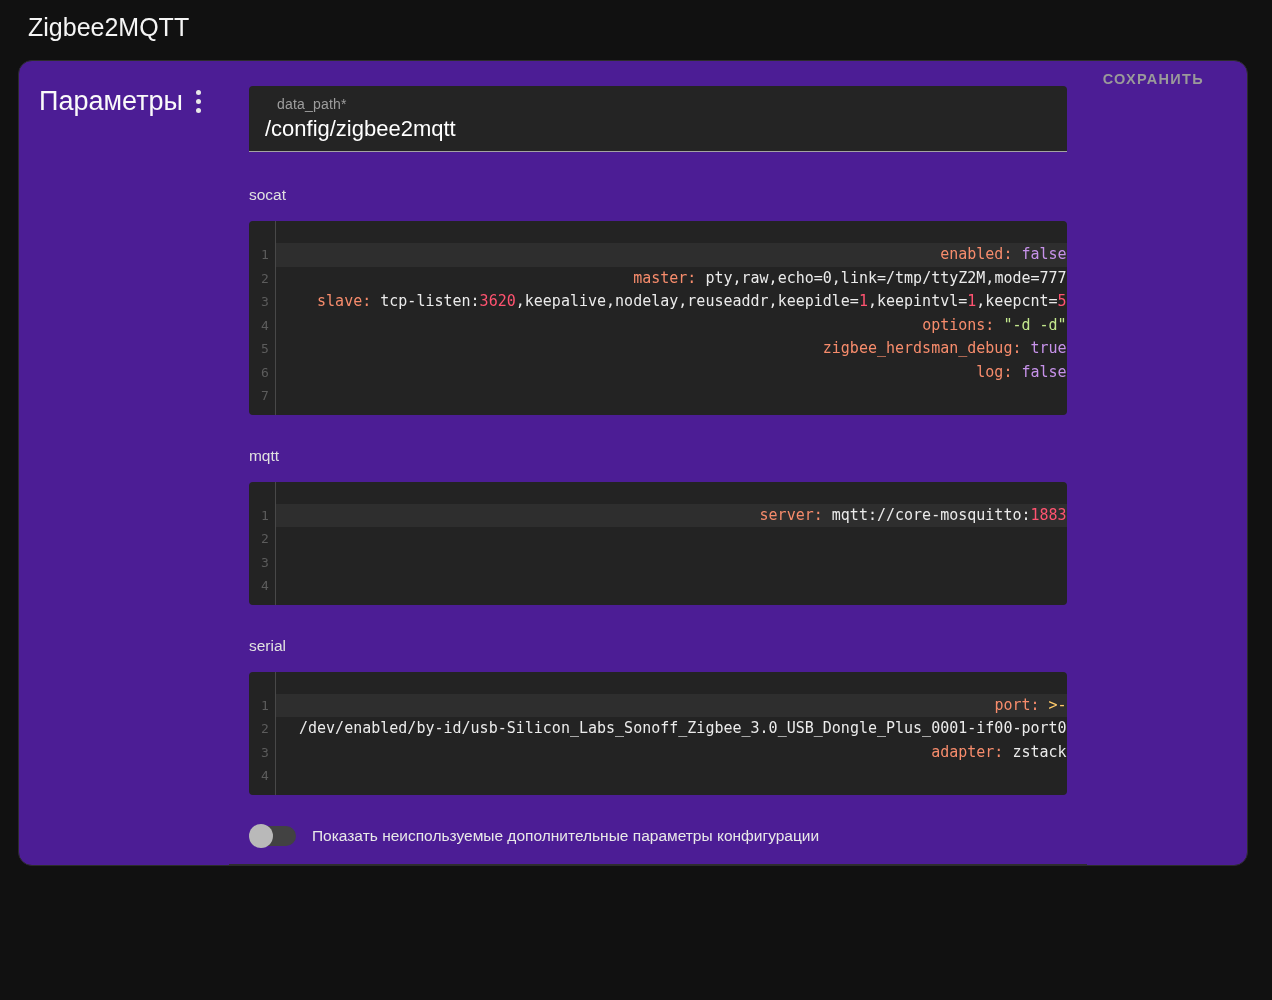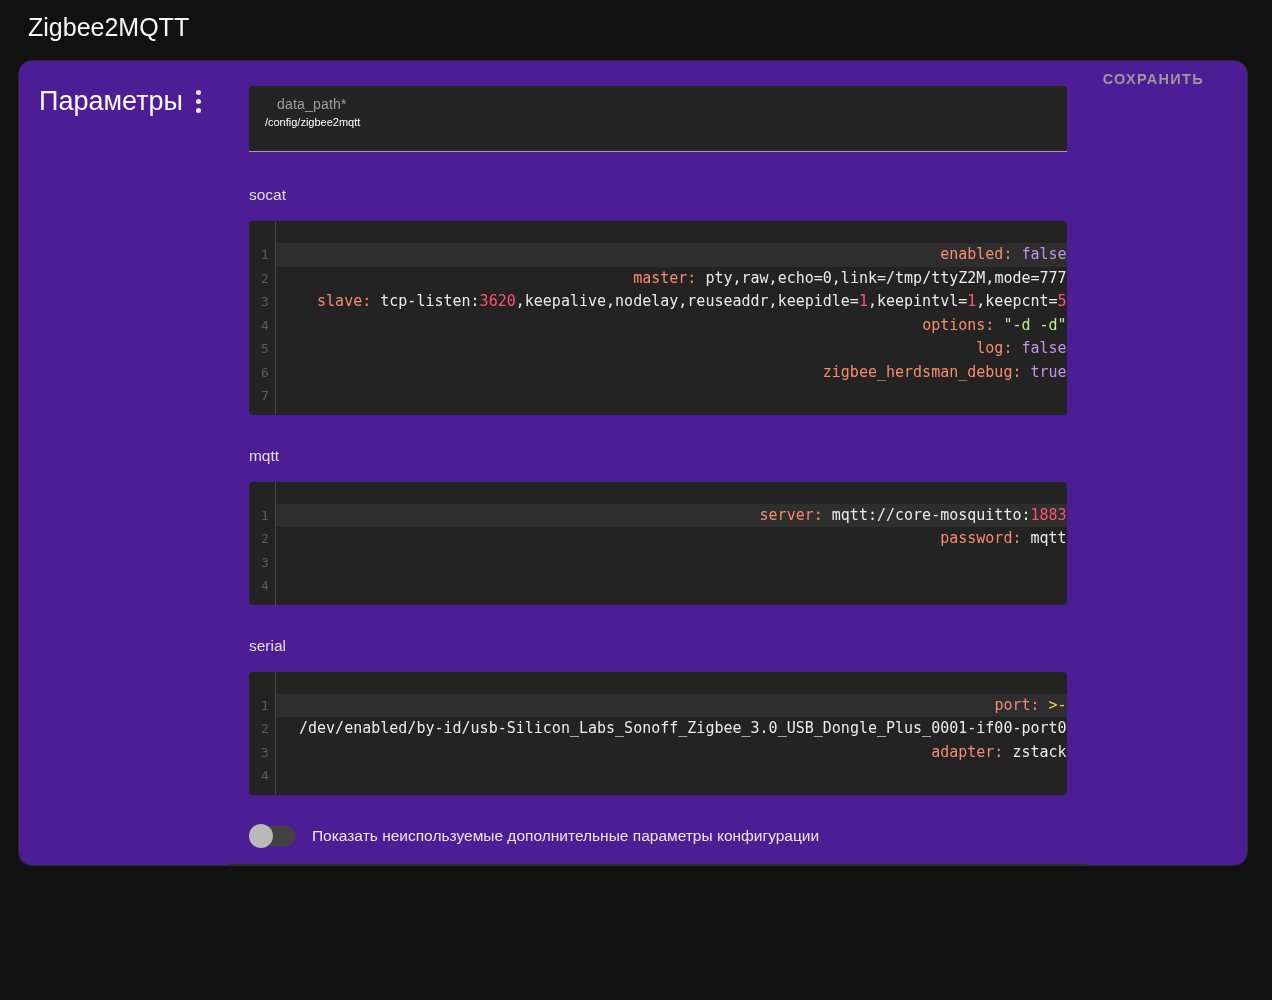--- a/index.html
+++ b/index.html
@@ -39,21 +39,21 @@
     background:#242424;
     border-radius:4px 4px 0 0;
     border-bottom:1px solid #a3a3a3;
     padding:10px 16px 0 16px;
   }
   .field-label { display:block; font-size:14px; color:#9e9e9e; margin-left:12px; letter-spacing:.2px; }
   .field-input {
     display:block; width:100%; margin-top:4px; padding:0;
     background:transparent; border:none; outline:none;
     font-family:"Liberation Sans", sans-serif;
-    font-size:11px; color:#ffffff;
+    font-size:22px; color:#ffffff;
   }
   
   .section-label { margin-top:34px; font-size:15.5px; line-height:17px; color:#e0e0e0; }
   .section + .section .section-label { margin-top:32px; }
   .editor {
     margin-top:18px;
     background:#232323;
     border-radius:4px;
     display:flex;
     font-family:"DejaVu Sans Mono", monospace;
@@ -138,39 +138,38 @@
               <div class="gutter-num">4</div>
               <div class="gutter-num">5</div>
               <div class="gutter-num">6</div>
               <div class="gutter-num">7</div>
             </div>
       <div class="editor-content">
               <div class="code-line active"><span class="tok-key">enabled: </span><span class="tok-bool">false</span></div>
               <div class="code-line"><span class="tok-key">master: </span><span class="tok-plain">pty,raw,echo=0,link=/tmp/ttyZ2M,mode=777</span></div>
               <div class="code-line"><span class="tok-key">slave: </span><span class="tok-plain">tcp-listen:</span><span class="tok-num">3620</span><span class="tok-plain">,keepalive,nodelay,reuseaddr,keepidle=</span><span class="tok-num">1</span><span class="tok-plain">,keepintvl=</span><span class="tok-num">1</span><span class="tok-plain">,keepcnt=</span><span class="tok-num">5</span></div>
               <div class="code-line"><span class="tok-key">options: </span><span class="tok-str">"-d -d"</span></div>
+              <div class="code-line"><span class="tok-key">zigbee_herdsman_debug: </span><span class="tok-bool">true</span></div>
               <div class="code-line"><span class="tok-key">log: </span><span class="tok-bool">false</span></div>
-              <div class="code-line"><span class="tok-key">zigbee_herdsman_debug: </span><span class="tok-bool">true</span></div>
               <div class="code-line">&nbsp;</div>
             </div>
     </div>
   </div>
 
   <div class="section">
     <div class="section-label">mqtt</div>
     <div class="editor">
       <div class="gutter">
               <div class="gutter-num">1</div>
               <div class="gutter-num">2</div>
               <div class="gutter-num">3</div>
               <div class="gutter-num">4</div>
             </div>
       <div class="editor-content">
               <div class="code-line active"><span class="tok-key">server: </span><span class="tok-plain">mqtt://core-mosquitto:</span><span class="tok-num">1883</span></div>
-              <div class="code-line"><span class="tok-key">password: </span><span class="tok-plain">mqtt</span></div>
               <div class="code-line">&nbsp;</div>
             </div>
     </div>
   </div>
 
   <div class="section">
     <div class="section-label">serial</div>
     <div class="editor">
       <div class="gutter">
               <div class="gutter-num">1</div>

